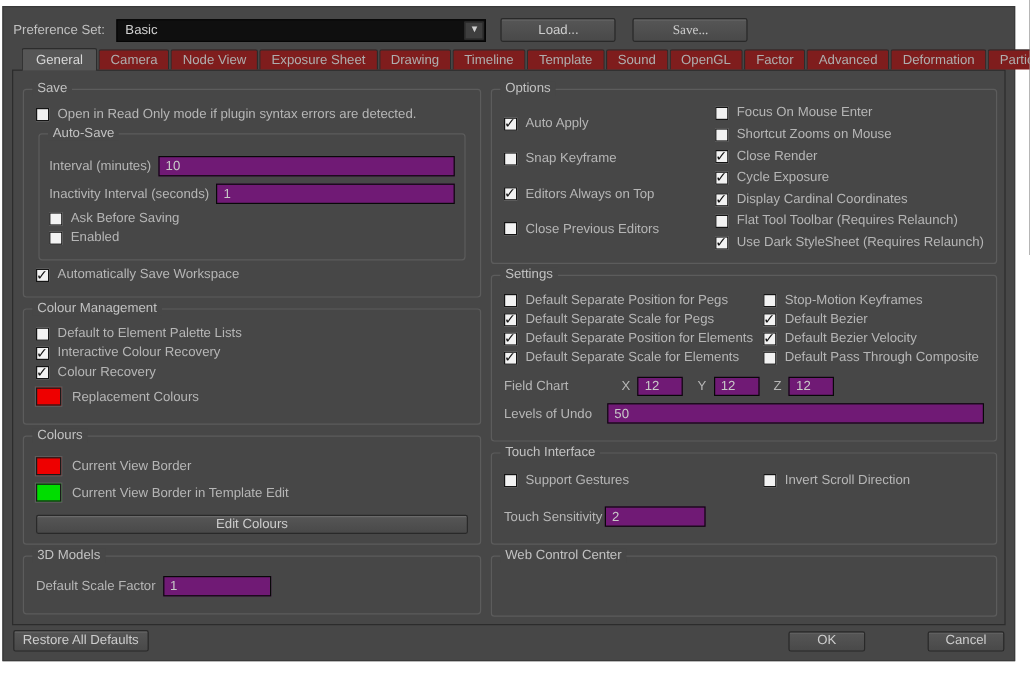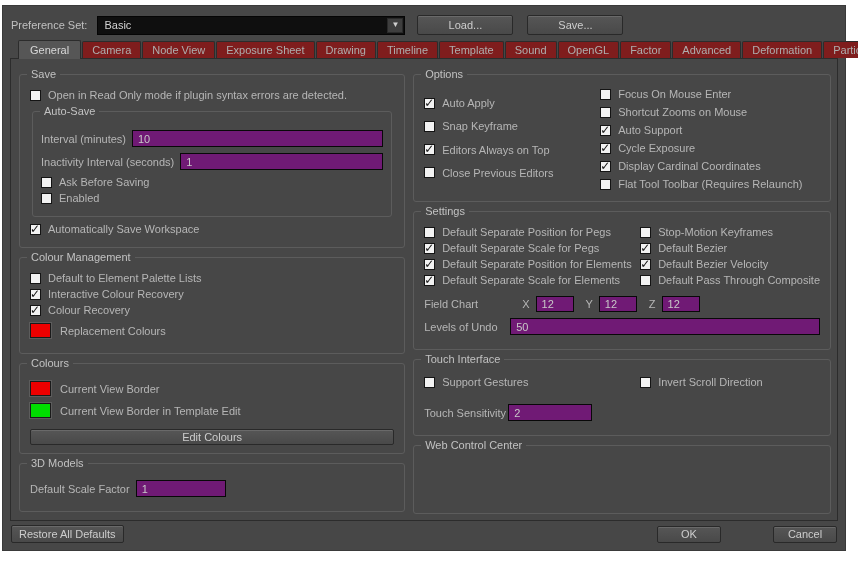--- a/index.html
+++ b/index.html
@@ -33,21 +33,21 @@
   }
   .btn{
     background:linear-gradient(#565656,#494949);
     border:1px solid #292929; border-radius:2px;
     color:#cdcdcd; font-size:11px; text-align:center;
     box-shadow:inset 0 1px 0 rgba(255,255,255,0.12);
     cursor:default; white-space:nowrap;
   }
   .top-btn{ width:96px; height:20px; line-height:18px; }
   .load-btn{ margin-left:12px; }
-  .save-btn{ margin-left:14px; }
+  .save-btn{ margin-left:14px;font-family:Liberation Serif, serif; }
   
   .tabs-row{ display:flex; align-items:flex-end; padding-left:15px; position:relative; z-index:2; }
   .tab{
     background:#7f1d1d; color:#aeaeae;
     border:1px solid #2c2c2c; border-bottom:none;
     border-radius:2px 2px 0 0;
     padding:2px 9px 2px 9px; margin-right:1px; white-space:nowrap;
   }
   .tab.active{
     background:#565656; color:#d8d8d8; padding:3px 11px;
@@ -251,33 +251,37 @@
             <div class="chk-row">
               <span class="cb"></span>
               <span class="lbl">Focus On Mouse Enter</span>
             </div>
             <div class="chk-row">
               <span class="cb"></span>
               <span class="lbl">Shortcut Zooms on Mouse</span>
             </div>
             <div class="chk-row">
               <span class="cb checked"></span>
-              <span class="lbl">Auto Support</span>
+              <span class="lbl">Close Render</span>
             </div>
             <div class="chk-row">
               <span class="cb checked"></span>
               <span class="lbl">Cycle Exposure</span>
             </div>
             <div class="chk-row">
               <span class="cb checked"></span>
               <span class="lbl">Display Cardinal Coordinates</span>
             </div>
             <div class="chk-row">
               <span class="cb"></span>
               <span class="lbl">Flat Tool Toolbar (Requires Relaunch)</span>
+            </div>
+            <div class="chk-row">
+              <span class="cb checked"></span>
+              <span class="lbl">Use Dark StyleSheet (Requires Relaunch)</span>
             </div>
           </div>
         </div>
       </div>
 
       <div class="group">
         <span class="group-title">Settings</span>
         <div class="two-col">
           <div class="set-left">
             <div class="chk-row">

